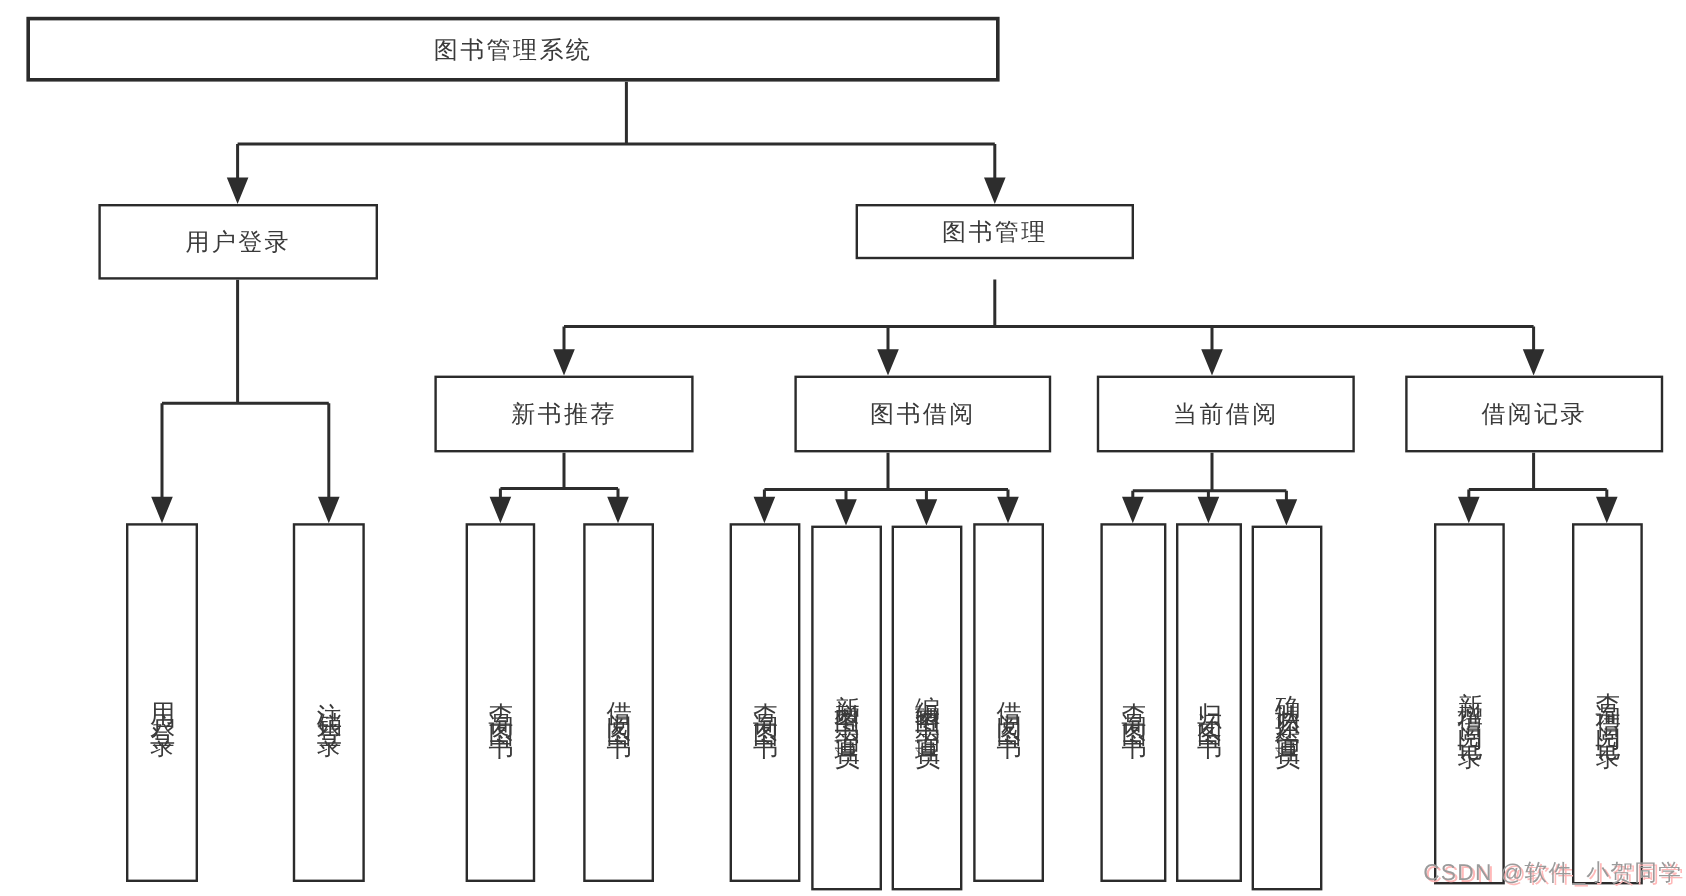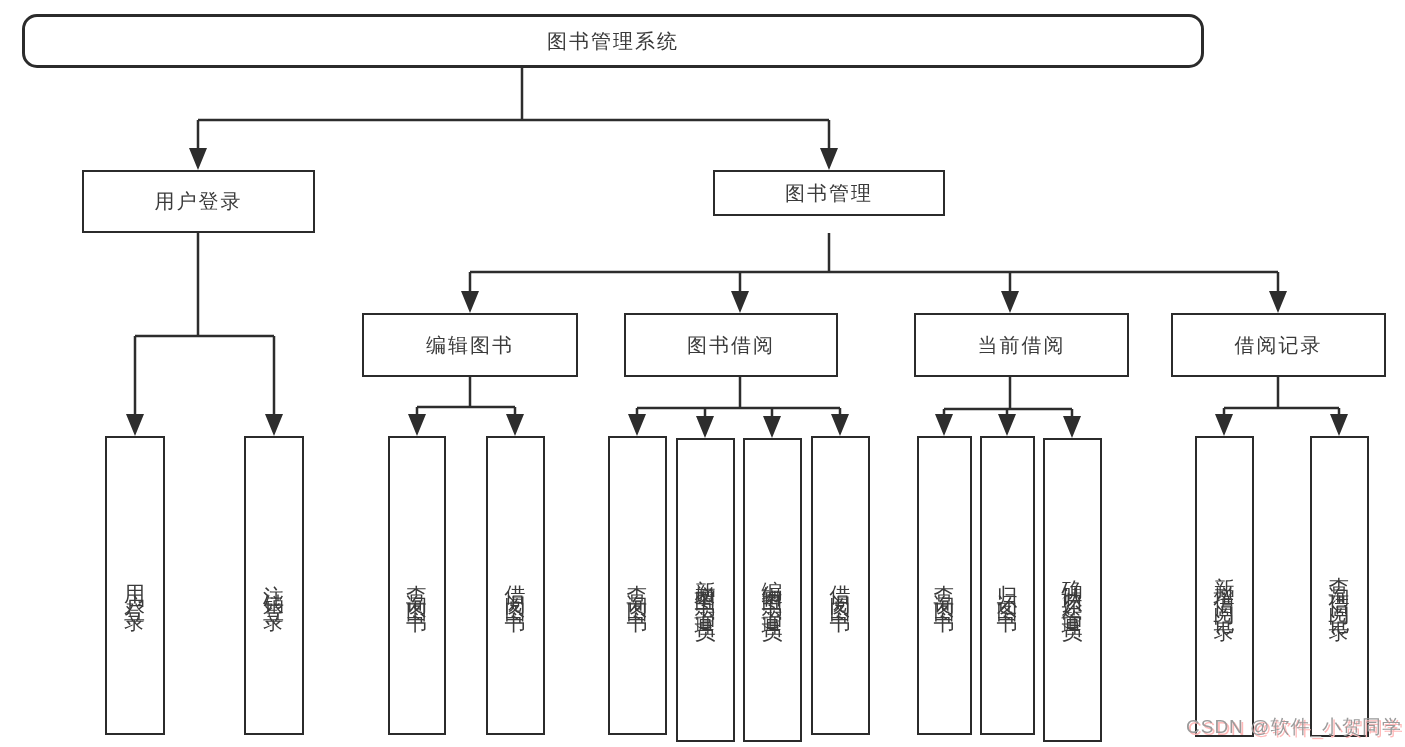--- a/index.html
+++ b/index.html
@@ -91,27 +91,27 @@
              M705 438 L696 416 L714 416 Z
              M772 438 L763 416 L781 416 Z
              M840 436 L831 414 L849 414 Z
              M944 436 L935 414 L953 414 Z
              M1007 436 L998 414 L1016 414 Z
              M1072 438 L1063 416 L1081 416 Z
              M1224 436 L1215 414 L1233 414 Z
              M1339 436 L1330 414 L1348 414 Z"></path>
   </svg>
 
-  <div class="node h root" style="left:22px; top:14px; width:1182px; height:54px;border-radius:15px;">图书管理系统</div>
+  <div class="node h root" style="left:22px; top:14px; width:811px; height:54px;">图书管理系统</div>
 
   <div class="node h" style="left:82px; top:170px; width:233px; height:63px;">用户登录</div>
   <div class="node h" style="left:713px; top:170px; width:232px; height:46px;">图书管理</div>
 
-  <div class="node h" style="left:362px; top:313px; width:216px; height:64px;">编辑图书</div>
-  <div class="node h" style="left:624px; top:313px; width:214px; height:64px;">图书借阅</div>
+  <div class="node h" style="left:362px; top:313px; width:216px; height:64px;">新书推荐</div>
+  <div class="node h" style="left:662px; top:313px; width:214px; height:64px;">图书借阅</div>
   <div class="node h" style="left:902px; top:313px; width:215px; height:64px;margin-left:12px;">当前借阅</div>
   <div class="node h" style="left:1171px; top:313px; width:215px; height:64px;">借阅记录</div>
 
   <div class="node v" style="left:105px; top:436px; width:60px; height:299px;">
     <span class="vtext">用户登录</span>
   </div>
   <div class="node v" style="left:244px; top:436px; width:60px; height:299px;">
     <span class="vtext">注销登录</span>
   </div>
 

